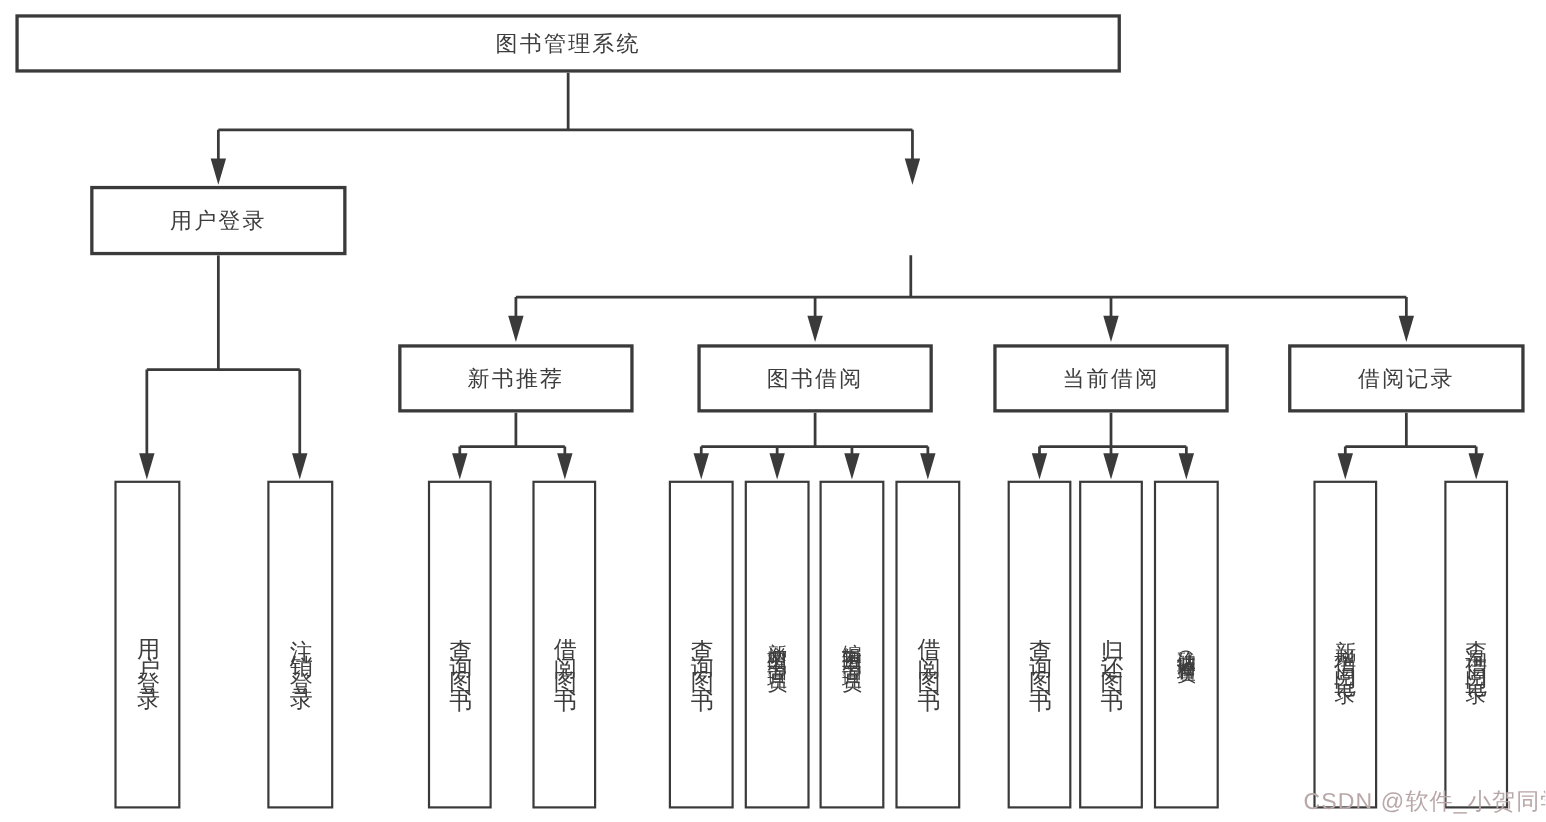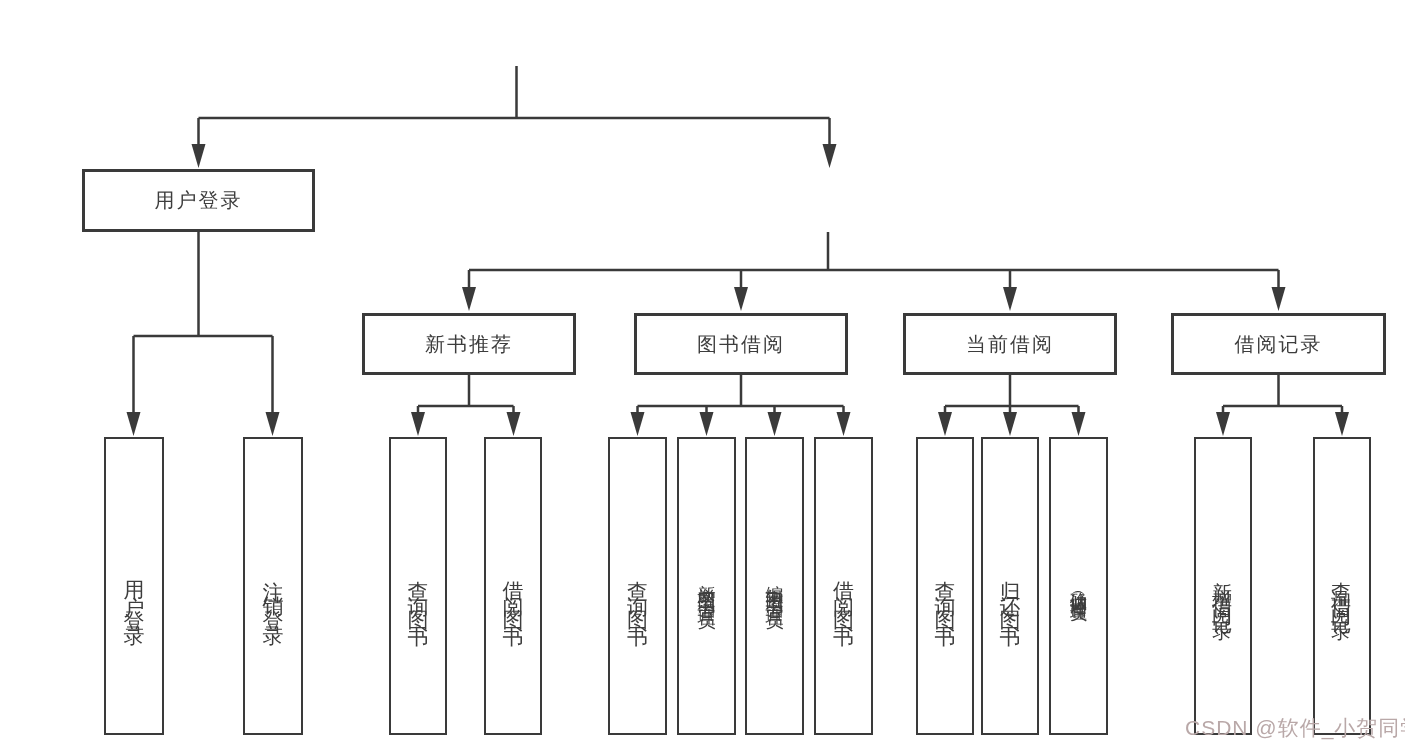--- a/index.html
+++ b/index.html
@@ -85,20 +85,23 @@
       <polygon points="767.5,412 781.5,412 774.5,436"></polygon>
       <polygon points="836.5,412 850.5,412 843.5,436"></polygon>
       <polygon points="938,412 952,412 945,436"></polygon>
       <polygon points="1003,412 1017,412 1010,436"></polygon>
       <polygon points="1071.5,412 1085.5,412 1078.5,436"></polygon>
       <polygon points="1216,412 1230,412 1223,436"></polygon>
       <polygon points="1335,412 1349,412 1342,436"></polygon>
     </g>
   </svg>
 
+  <div class="hbox" style="left:14px; top:13px; width:1005px; height:53px;">
+    <span>图书管理系统</span>
+  </div>
 
   <div class="hbox" style="left:82px; top:169px; width:233px; height:63px;">
     <span>用户登录</span>
   </div>
 
   <div class="hbox" style="left:362px; top:313px; width:214px; height:62px;">
     <span>新书推荐</span>
   </div>
   <div class="hbox" style="left:634px; top:313px; width:214px; height:62px;">
     <span>图书借阅</span>

